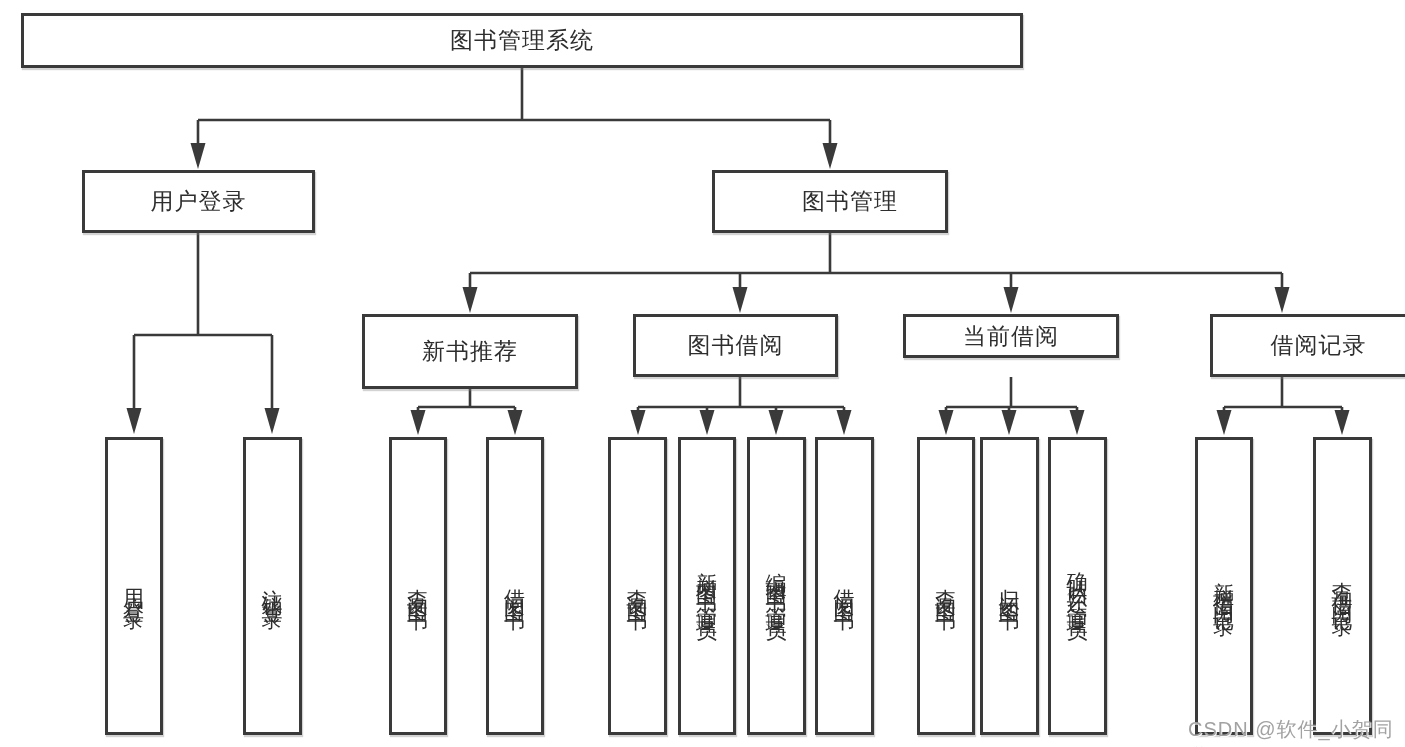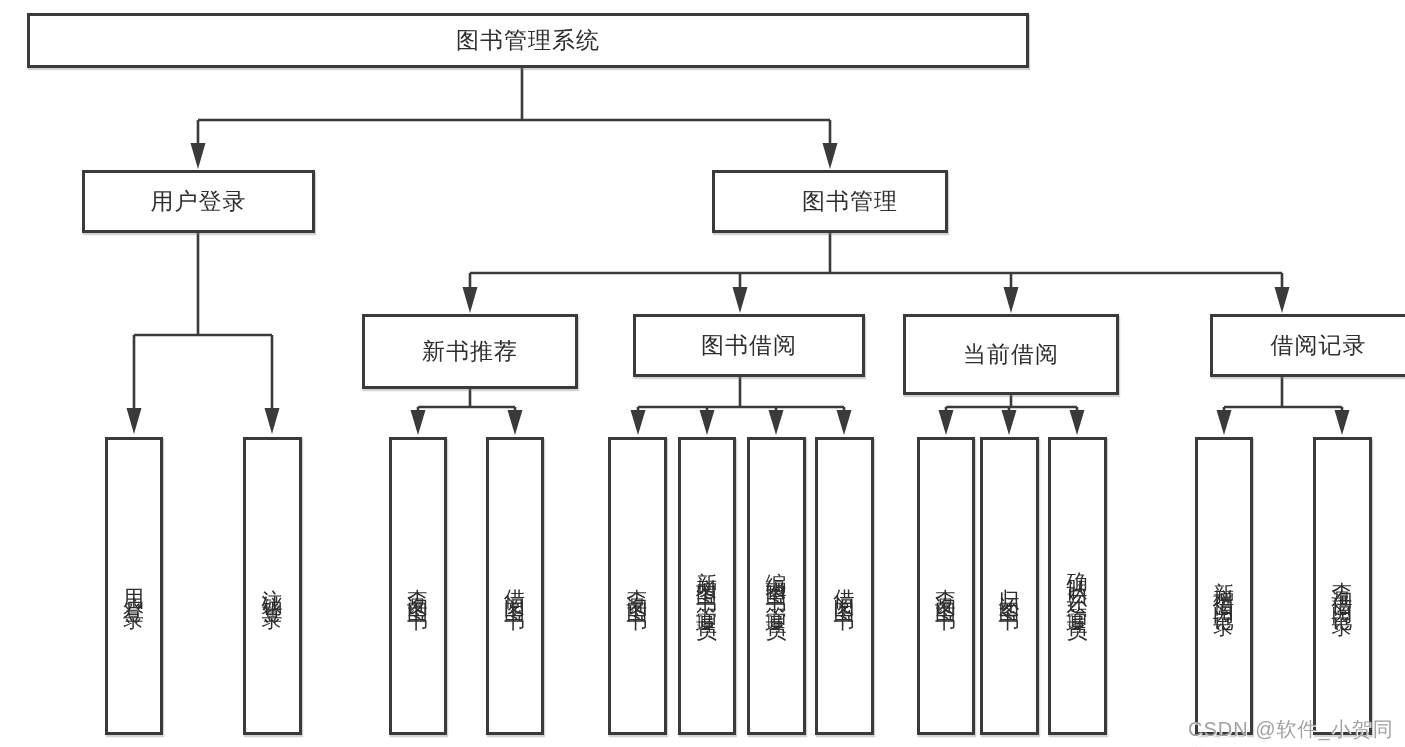--- a/index.html
+++ b/index.html
@@ -112,28 +112,28 @@
 
     <path d="M946,435 L938.5,410 L953.5,410 Z"></path>
     <path d="M1009,435 L1001.5,410 L1016.5,410 Z"></path>
     <path d="M1077,435 L1069.5,410 L1084.5,410 Z"></path>
 
     <path d="M1224,435 L1216.5,410 L1231.5,410 Z"></path>
     <path d="M1342,435 L1334.5,410 L1349.5,410 Z"></path>
   </g>
 </svg>
 
-<div class="box hbox" style="left:27px; top:13px; width:1002px; height:55px;">图书管理系统</div>
+<div class="box hbox" style="left:21px; top:13px; width:1002px; height:55px;">图书管理系统</div>
 
 <div class="box hbox" style="left:82px; top:170px; width:233px; height:63px;">用户登录</div>
 <div class="box hbox" style="left:712px; top:170px; width:236px; height:63px;padding-left:40px;">图书管理</div>
 
 <div class="box hbox" style="left:362px; top:314px; width:216px; height:75px;">新书推荐</div>
-<div class="box hbox" style="left:633px; top:314px; width:232px; height:63px;">图书借阅</div>
-<div class="box hbox" style="left:903px; top:314px; width:216px; height:81px;">当前借阅</div>
+<div class="box hbox" style="left:633px; top:314px; width:205px; height:63px;">图书借阅</div>
+<div class="box hbox" style="left:903px; top:314px; width:216px; height:44px;">当前借阅</div>
 <div class="box hbox" style="left:1174px; top:314px; width:217px; height:63px;margin-left:36px;">借阅记录</div>
 
 <div class="box leaf" style="left:105px; top:437px; width:58px; height:298px;">用户登录</div>
 <div class="box leaf" style="left:243px; top:437px; width:59px; height:298px;">注销登录</div>
 
 <div class="box leaf" style="left:389px; top:437px; width:58px; height:298px;">查询图书</div>
 <div class="box leaf" style="left:486px; top:437px; width:58px; height:298px;">借阅图书</div>
 
 <div class="box leaf" style="left:608px; top:437px; width:59px; height:298px;">查询图书</div>
 <div class="box leaf" style="left:678px; top:437px; width:58px; height:298px;">新增图书（管理员）</div>

